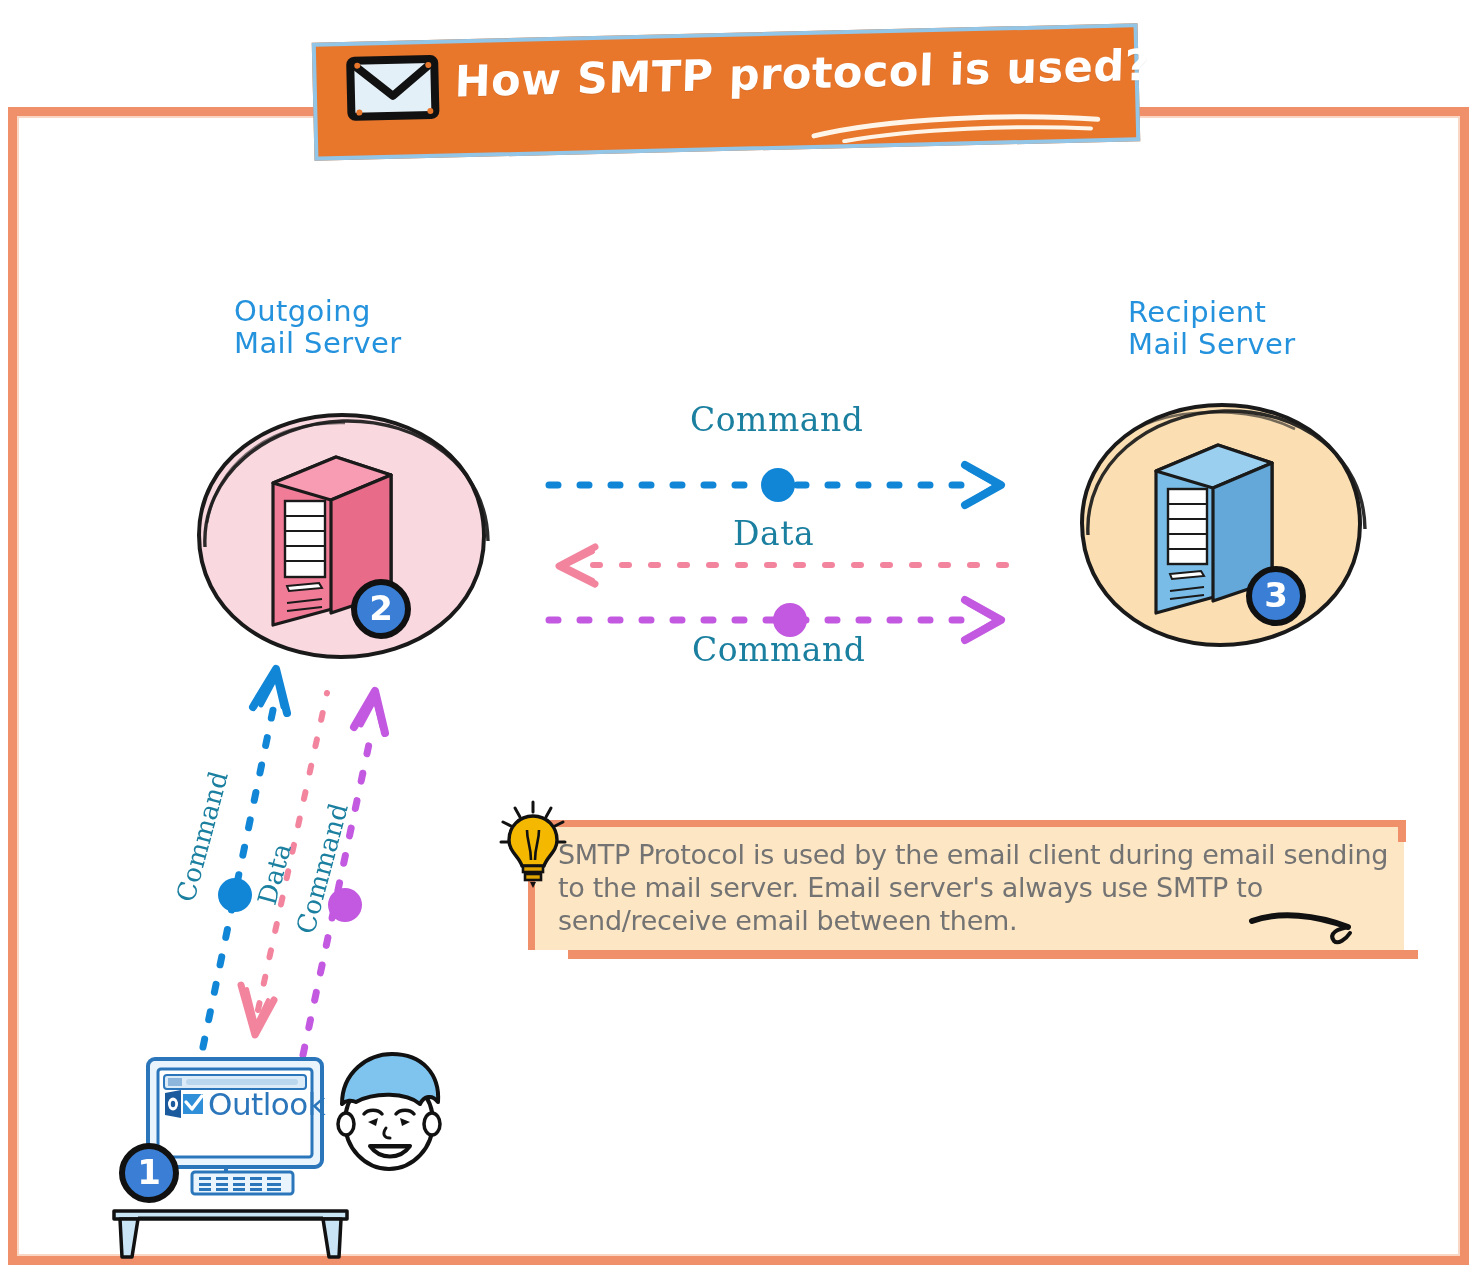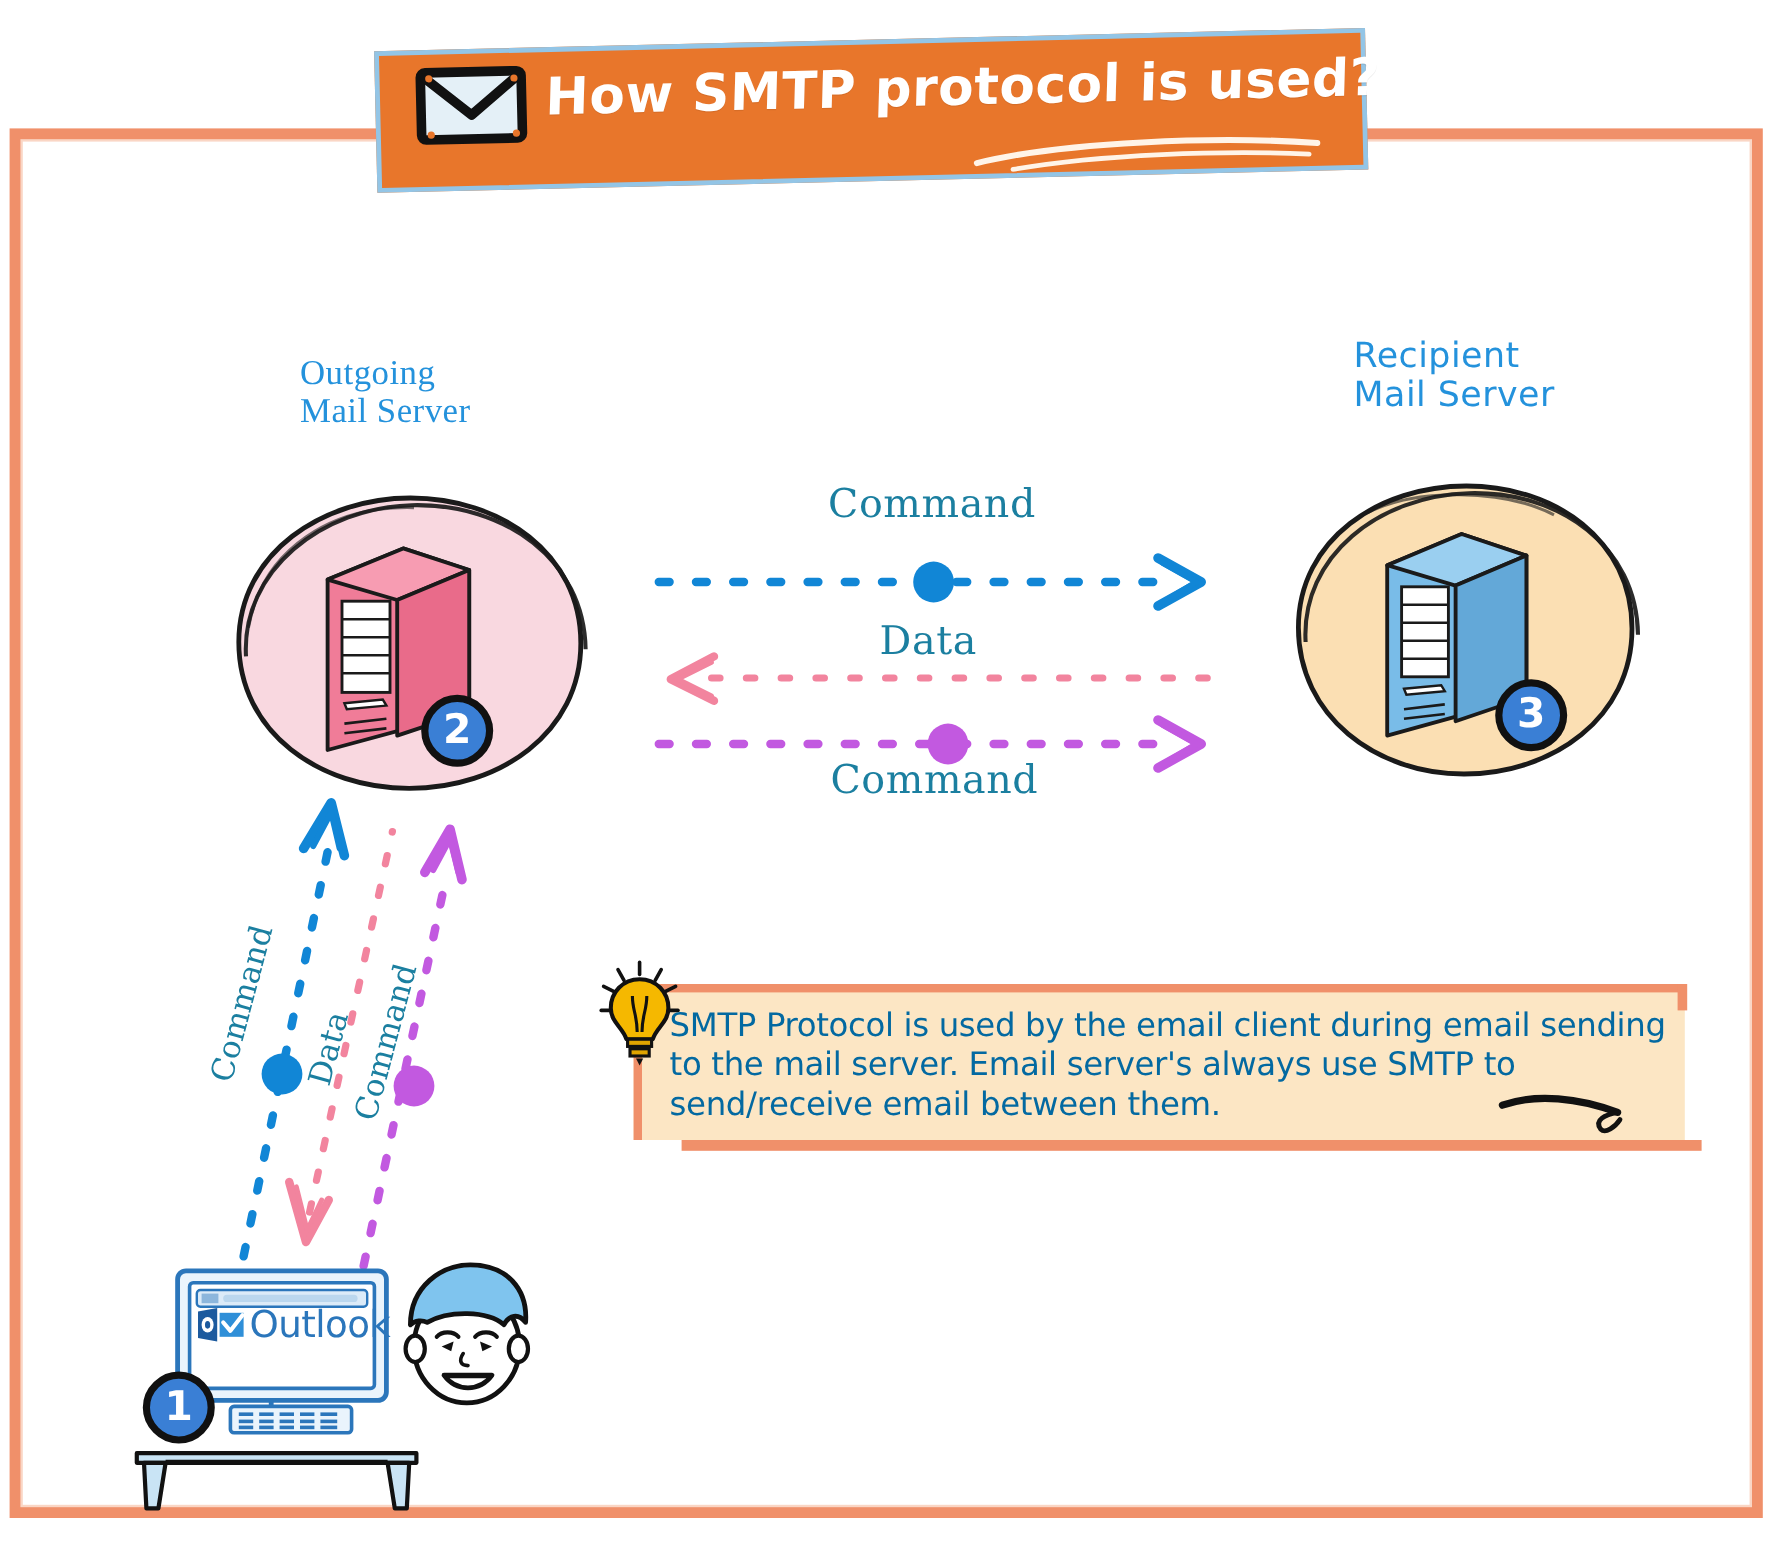--- a/index.html
+++ b/index.html
@@ -60,22 +60,22 @@
   .srv-label{
     position:absolute;
     color:#2492DC;
     font-family:"DejaVu Sans", sans-serif;
     font-size:29px;
     line-height:32px;
     font-weight:500;
     letter-spacing:.4px;
     white-space:pre-line;
   }
-  #out-label{left:250px;top:295px;width:300px;font-family:Liberation Serif, serif;}
-  #rec-label{left:1128px;top:280px;width:300px;}
+  #out-label{left:234px;top:295px;width:300px;}
+  #rec-label{left:1128px;top:296px;width:300px;}
 
   
   .blob{position:absolute;}
   .blob svg{position:absolute;left:0;top:0;}
 
   #out-blob{left:185px;top:405px;width:310px;height:262px;}
   #rec-blob{left:1070px;top:395px;width:300px;height:258px;}
 
   
   .badge{position:absolute;width:62px;height:62px;}
@@ -131,21 +131,21 @@
     box-sizing:border-box;
   }
   .note-underbar{
     position:absolute;left:568px;top:950px;width:850px;height:9px;background:#F0906A;
   }
   .note-rightbar{
     position:absolute;left:1398px;top:820px;width:8px;height:22px;background:#F0906A;
   }
   .note-text{
     position:absolute;left:558px;top:838px;width:845px;
-    color:#0369a1;
+    color:#737373;
     font-family:"DejaVu Sans", sans-serif;
     font-size:27px;
     line-height:33px;
     letter-spacing:-.3px;
   }
   #bulb{position:absolute;left:497px;top:798px;width:72px;height:92px;}
   #note-squiggle{position:absolute;left:1248px;top:905px;width:115px;height:42px;}
 
   
   #computer{position:absolute;left:140px;top:1055px;width:190px;height:145px;}

